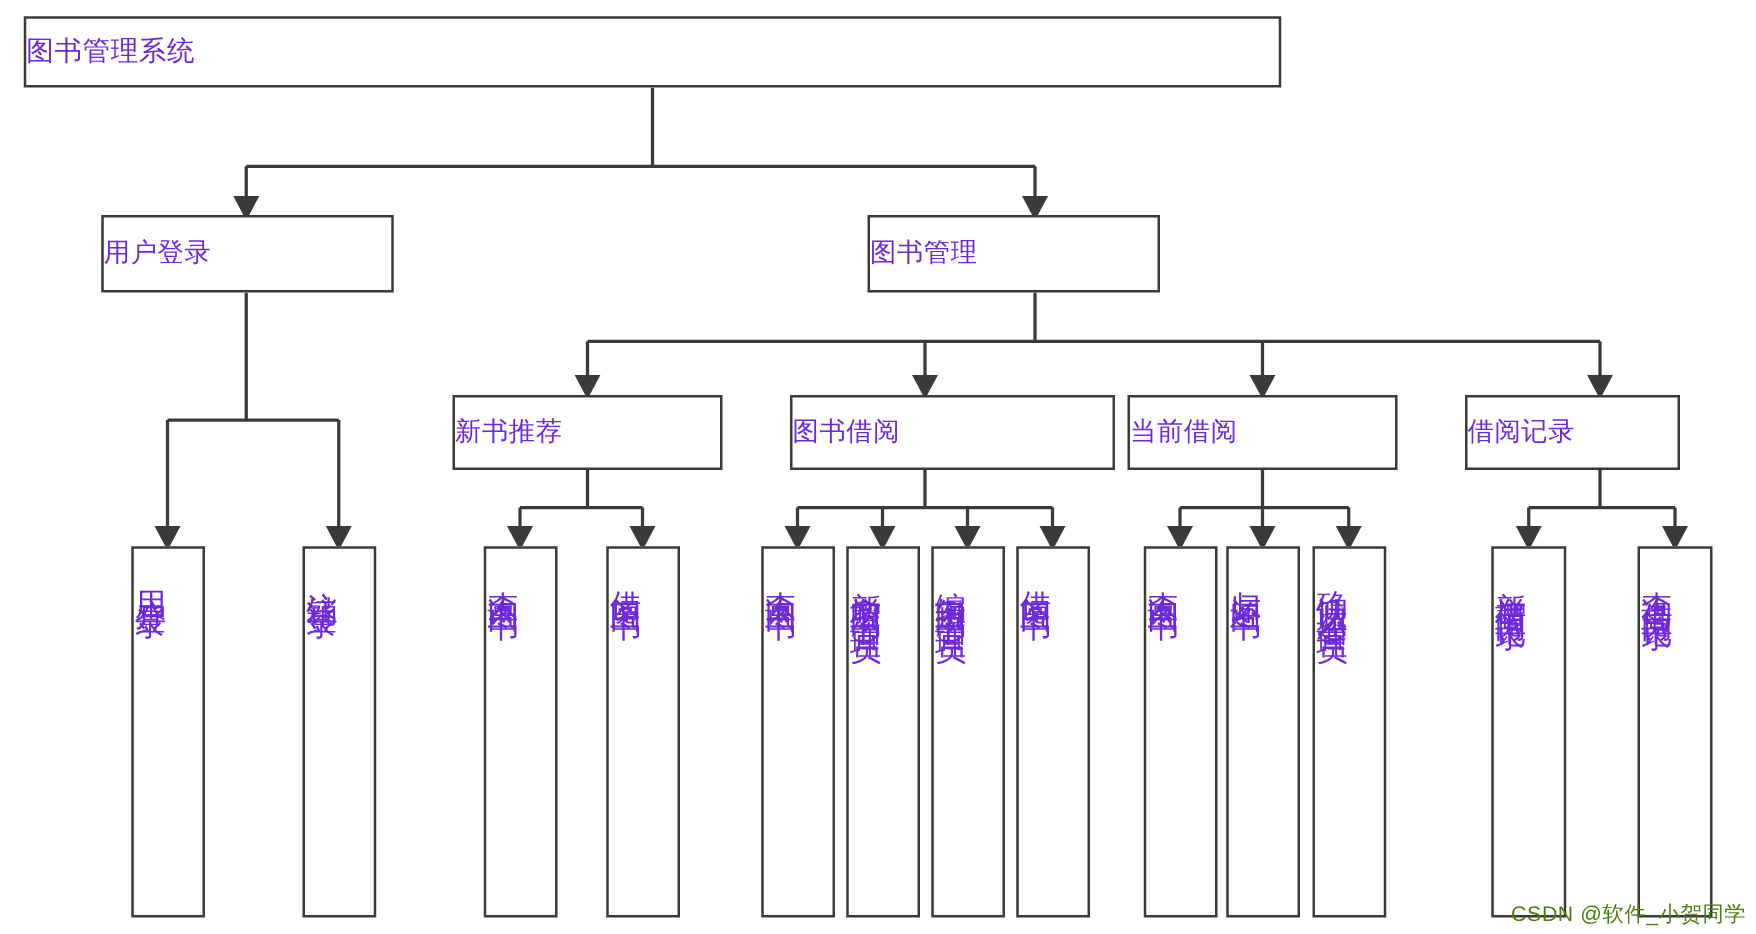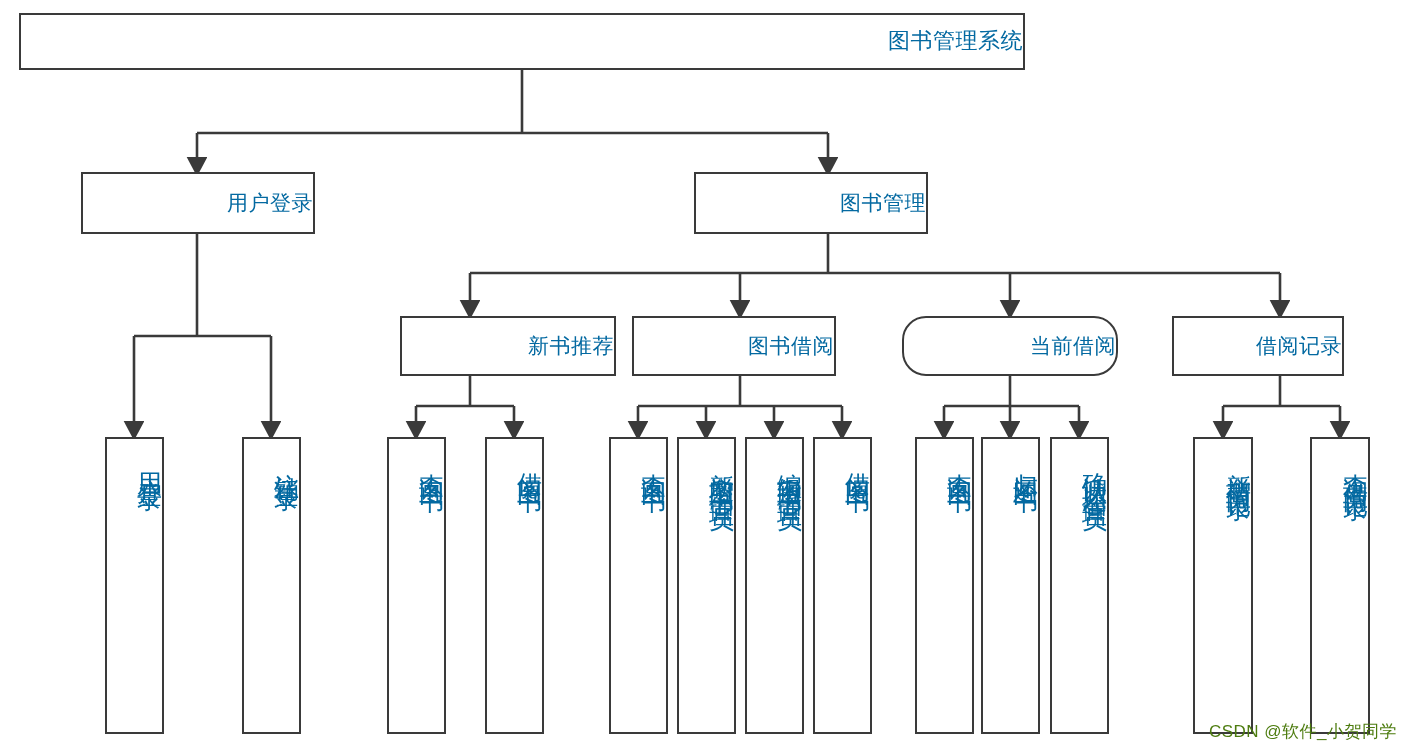--- a/index.html
+++ b/index.html
@@ -25,22 +25,22 @@
     height: 747px;
     pointer-events: none;
   }
   .node {
     position: absolute;
     box-sizing: border-box;
     border: 2.5px solid #3a3a3a;
     background: #ffffff;
     display: flex;
     align-items: center;
-    justify-content: flex-end;
-    color: #0369a1;
+    justify-content: flex-start;
+    color: #6d28d9;
   }
   .node-label {
     display: block;
     text-align: center;
     line-height: 1.12;
     white-space: nowrap;
   }
   .node.horizontal .node-label {
     font-size: 21px;
     letter-spacing: 0.5px;
@@ -129,27 +129,27 @@
     <span class="node-label">图书管理系统</span>
   </div>
 
   <div class="node horizontal" style="left:81px; top:172px; width:234px; height:62px;">
     <span class="node-label">用户登录</span>
   </div>
   <div class="node horizontal" style="left:694px; top:172px; width:234px; height:62px;">
     <span class="node-label">图书管理</span>
   </div>
 
-  <div class="node horizontal" style="left:362px; top:316px; width:216px; height:60px;margin-left:38px;">
+  <div class="node horizontal" style="left:362px; top:316px; width:216px; height:60px;">
     <span class="node-label">新书推荐</span>
   </div>
-  <div class="node horizontal" style="left:632px; top:316px; width:204px; height:60px;">
+  <div class="node horizontal" style="left:632px; top:316px; width:260px; height:60px;">
     <span class="node-label">图书借阅</span>
   </div>
-  <div class="node horizontal" style="left:902px; top:316px; width:216px; height:60px;border-radius:24px;">
+  <div class="node horizontal" style="left:902px; top:316px; width:216px; height:60px;">
     <span class="node-label">当前借阅</span>
   </div>
   <div class="node horizontal" style="left:1172px; top:316px; width:172px; height:60px;">
     <span class="node-label">借阅记录</span>
   </div>
 
   <div class="node vertical" style="left:105px; top:437px; width:59px; height:297px;">
     <span class="node-label">用户登录</span>
   </div>
   <div class="node vertical" style="left:242px; top:437px; width:59px; height:297px;">

